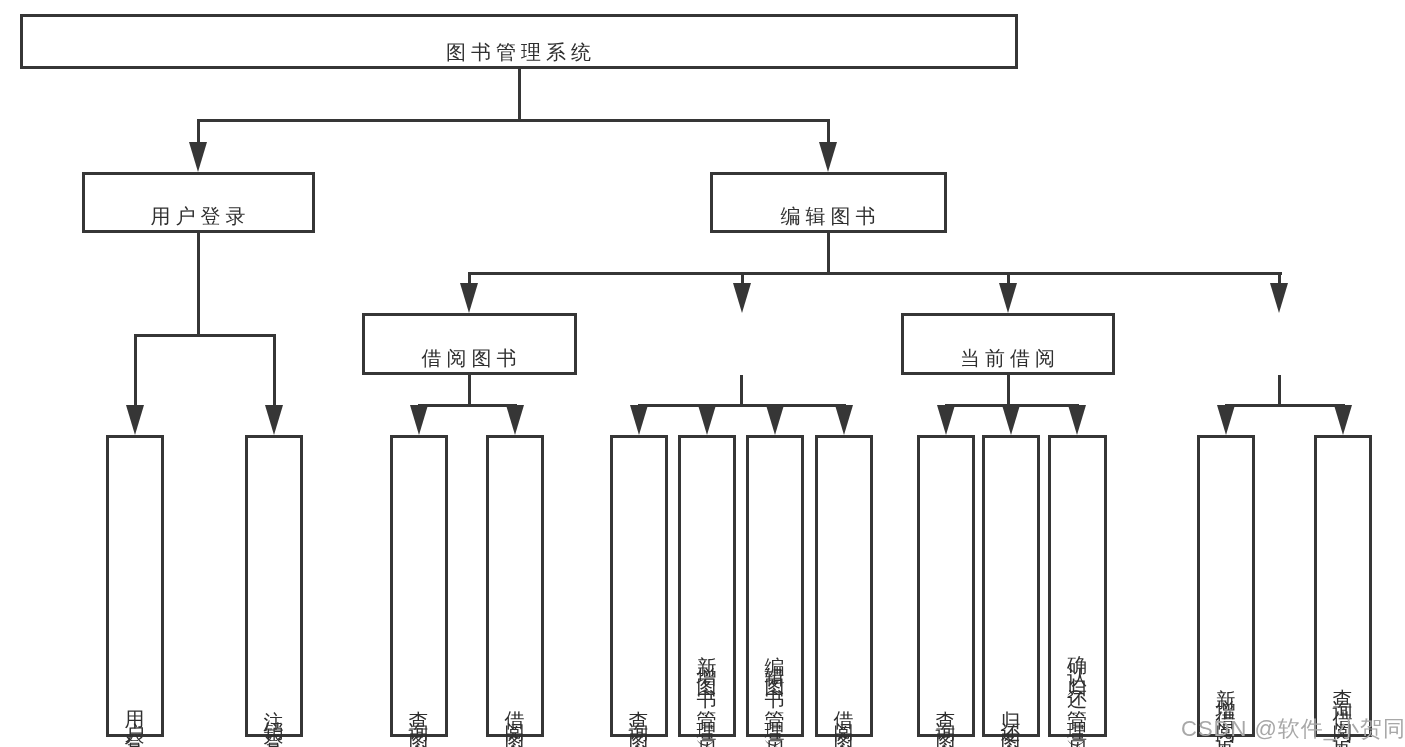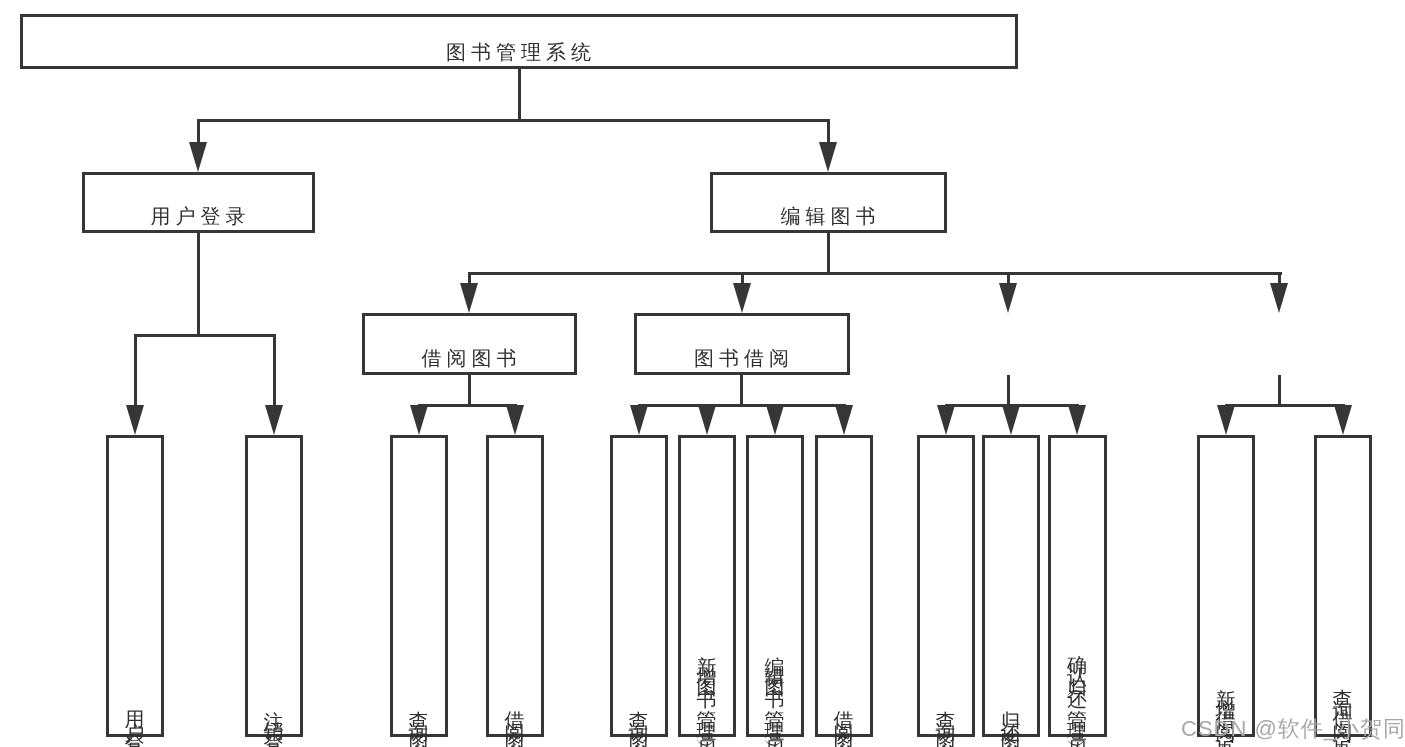--- a/index.html
+++ b/index.html
@@ -79,24 +79,24 @@
   </div>
 
   <div class="box hbox" style="left:710px; top:172px; width:237px; height:61px;">
     <span>编辑图书</span>
   </div>
 
   <div class="box hbox" style="left:362px; top:313px; width:215px; height:62px;">
     <span>借阅图书</span>
   </div>
 
-  <div class="box hbox" style="left:634px; top:313px; width:216px; height:62px;">
-    <span>图书借阅</span>
-  </div>
-
+
+  <div class="box hbox" style="left:901px; top:313px; width:214px; height:62px;">
+    <span>当前借阅</span>
+  </div>
 
 
   <div class="box vbox" style="left:106px; top:435px; width:58px; height:302px;">
     <span>用户登录</span>
   </div>
   <div class="box vbox" style="left:245px; top:435px; width:58px; height:302px;">
     <span>注销登录</span>
   </div>
 
   <div class="box vbox" style="left:390px; top:435px; width:58px; height:302px;">

